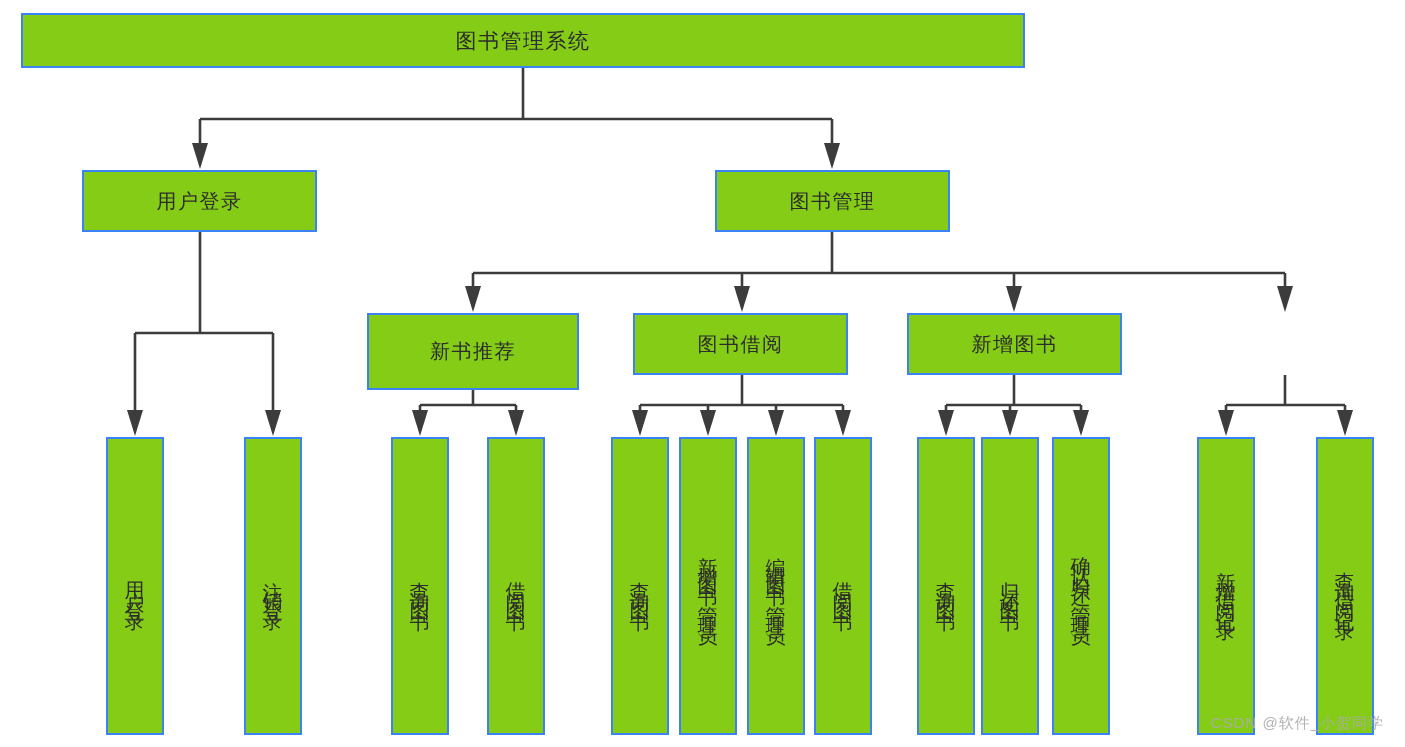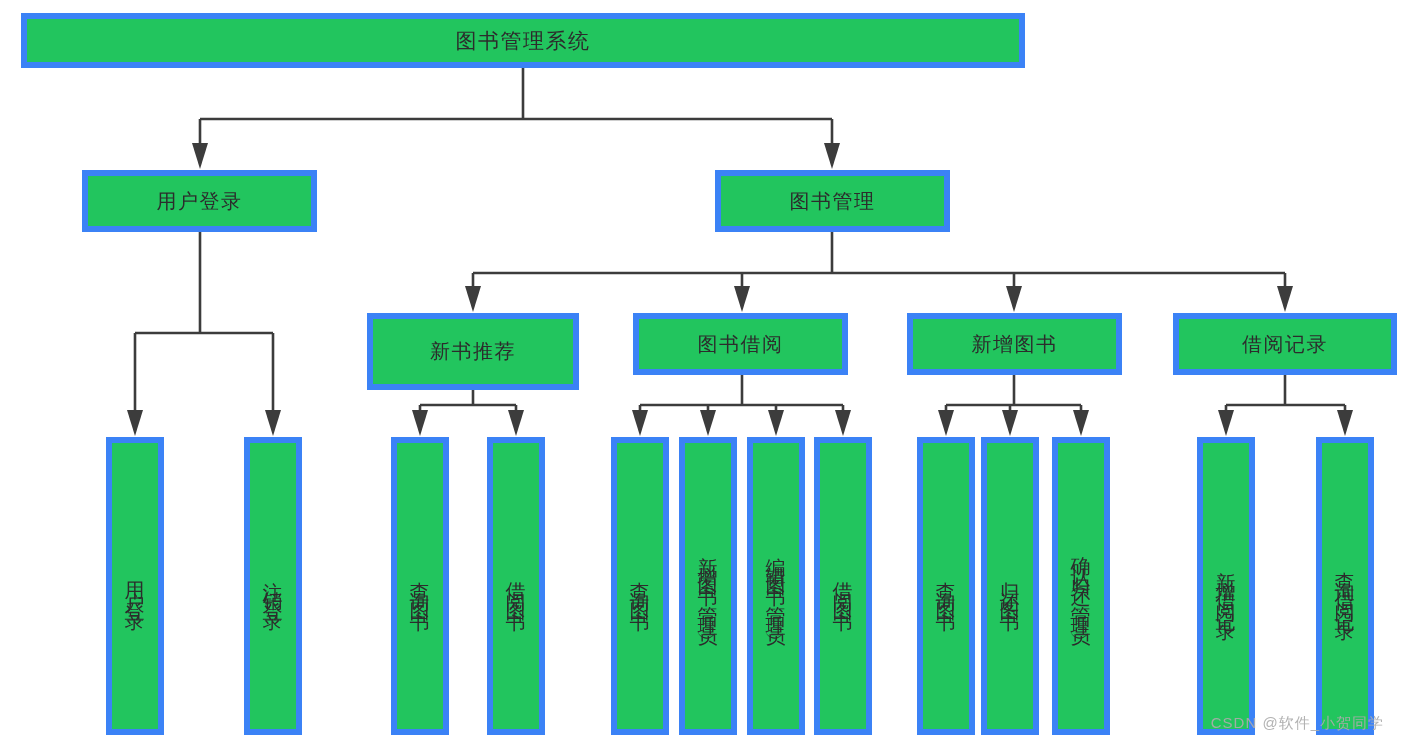--- a/index.html
+++ b/index.html
@@ -3,21 +3,21 @@
 <meta charset="utf-8">
 <style>
   html,body { margin:0; padding:0; background:#ffffff; }
   #canvas {
     position:relative; width:1405px; height:747px;
     background:#ffffff; overflow:hidden;
     font-family:"Liberation Sans","DejaVu Sans",sans-serif;
   }
   .box {
     position:absolute; box-sizing:border-box;
-    border:6px solid #3b82f6; background:#22c55e;
+    border:2px solid #3b82f6; background:#84cc16;
     display:flex; align-items:center; justify-content:center;
     color:#2c2c2c; z-index:2;text-align:center;
   }
   .h-label { font-size:20px; letter-spacing:1.5px; white-space:nowrap; }
   .root-label { font-size:21px; letter-spacing:1.5px; }
   .v-label {
     writing-mode:vertical-rl; text-orientation:mixed;
     font-size:20px; letter-spacing:10px; line-height:1;
     white-space:nowrap;
   }
@@ -98,23 +98,20 @@
 
   <div class="box" style="left:367px; top:313px; width:212px; height:77px;">
     <span class="h-label">新书推荐</span>
   </div>
   <div class="box" style="left:633px; top:313px; width:215px; height:62px;">
     <span class="h-label">图书借阅</span>
   </div>
   <div class="box" style="left:907px; top:313px; width:215px; height:62px;">
     <span class="h-label">新增图书</span>
   </div>
-  <div class="box" style="left:1173px; top:313px; width:224px; height:62px;">
-    <span class="h-label">借阅记录</span>
-  </div>
 
   <div class="box" style="left:106px; top:437px; width:58px; height:298px;">
     <span class="v-label">用户登录</span>
   </div>
   <div class="box" style="left:244px; top:437px; width:58px; height:298px;">
     <span class="v-label">注销登录</span>
   </div>
   <div class="box" style="left:391px; top:437px; width:58px; height:298px;">
     <span class="v-label">查询图书</span>
   </div>

